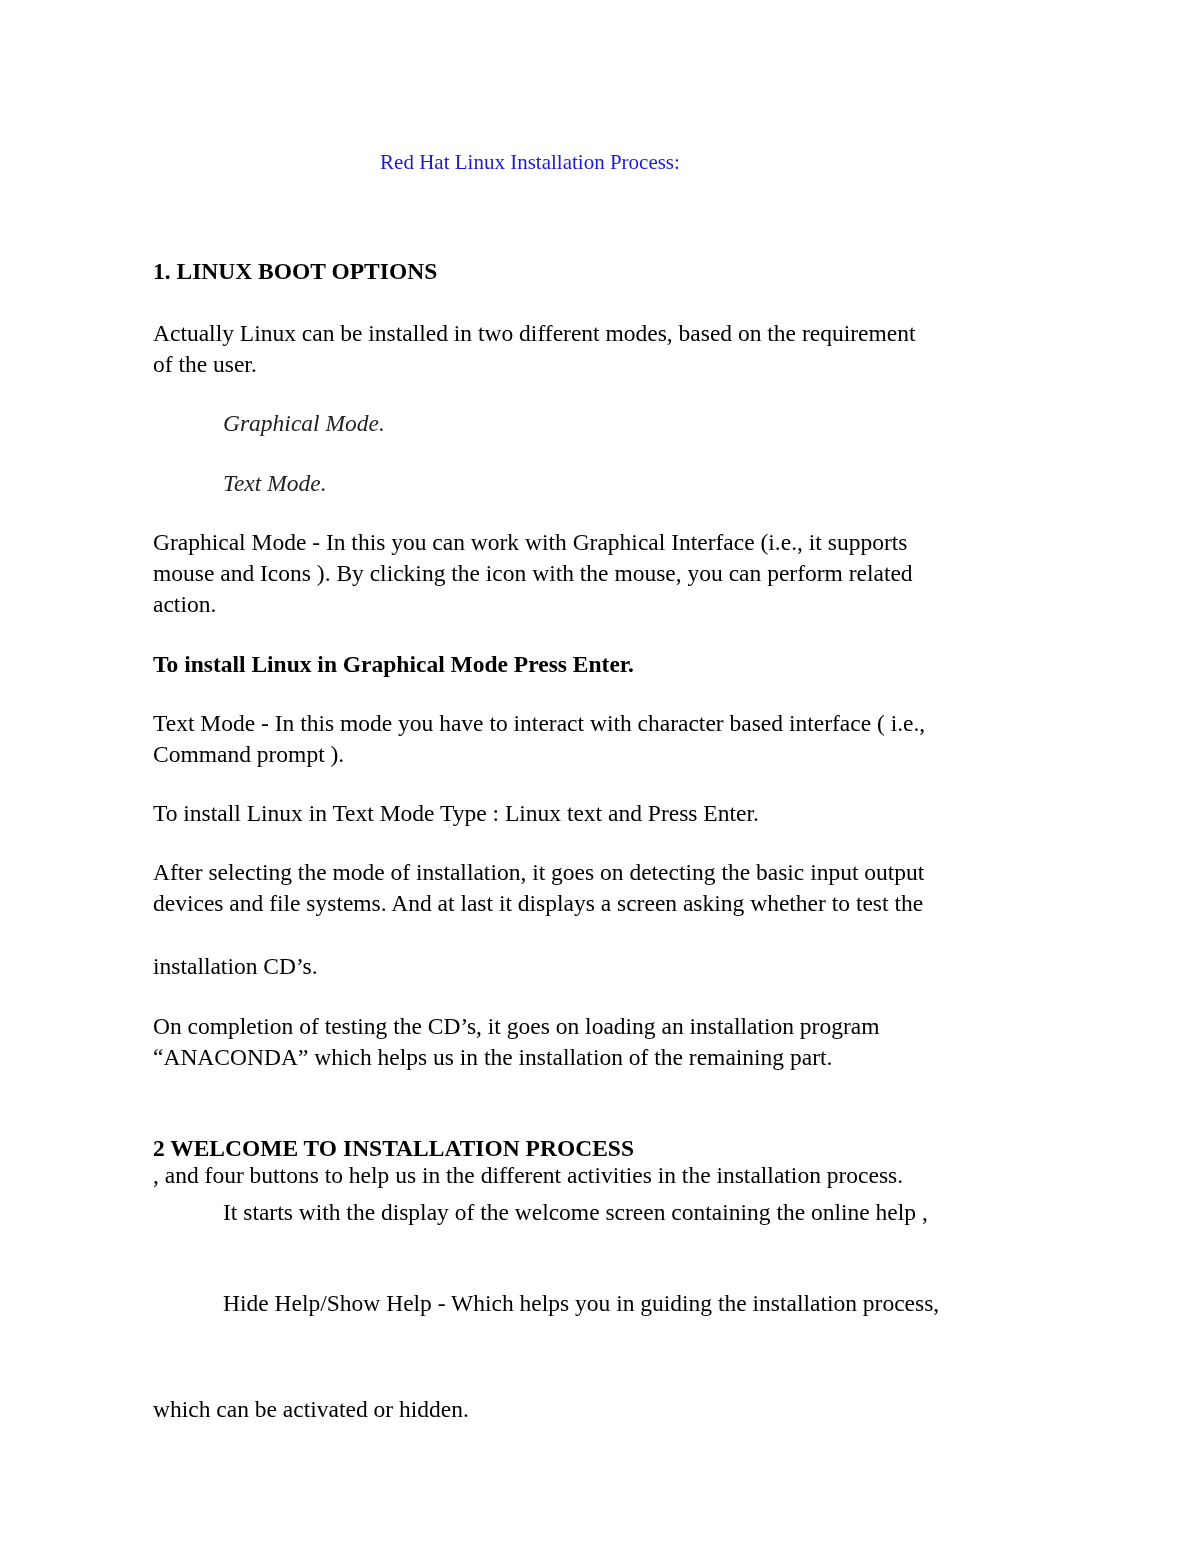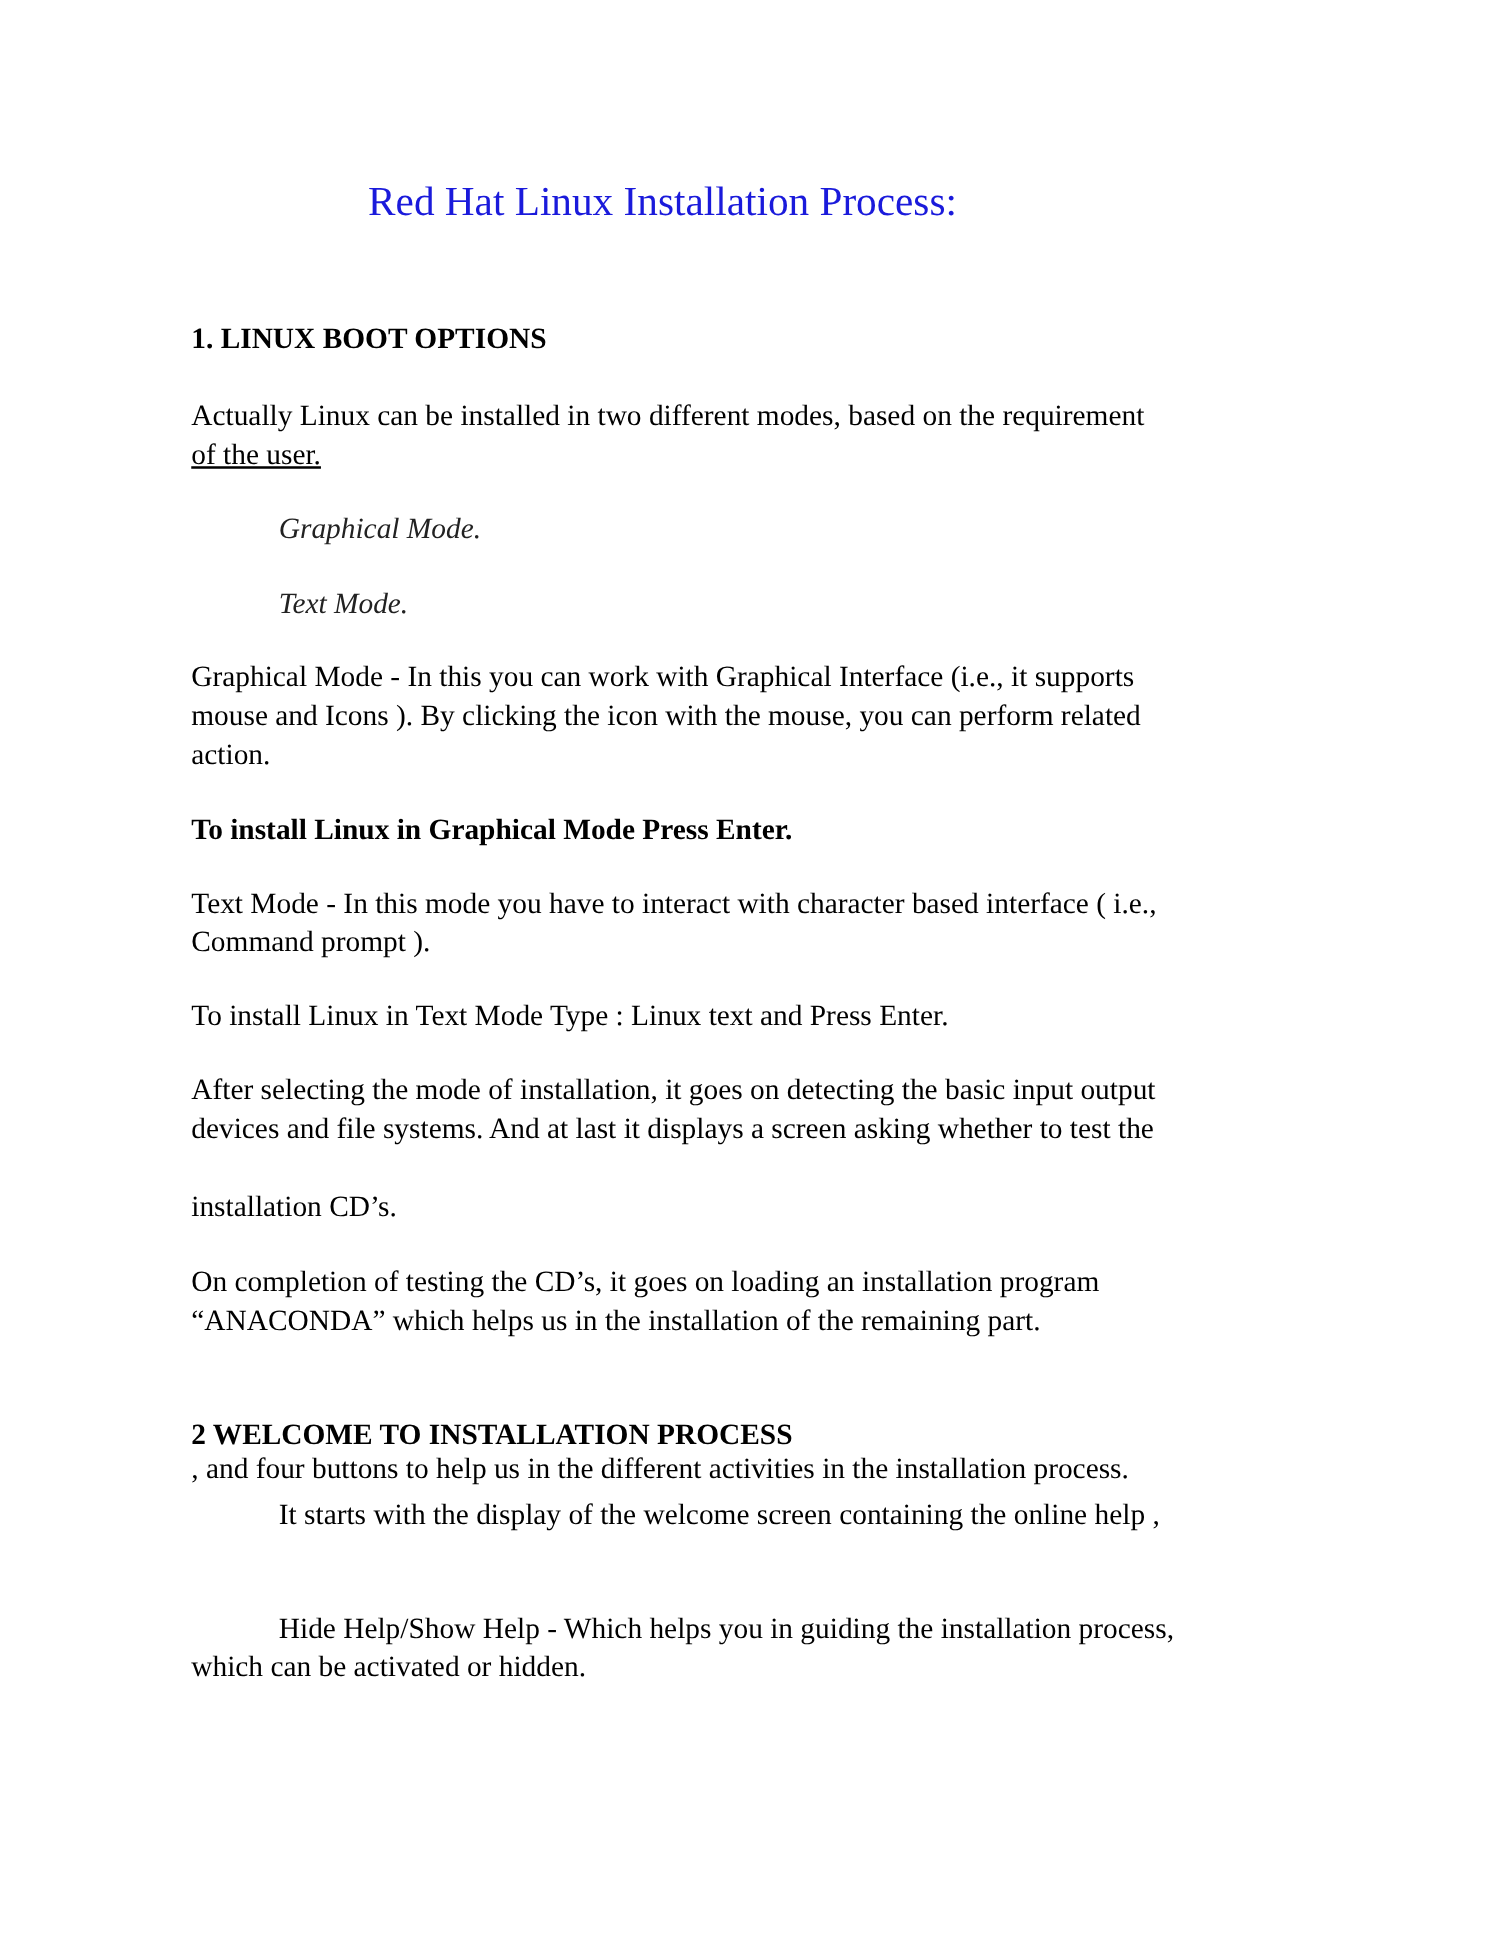--- a/index.html
+++ b/index.html
@@ -21,21 +21,21 @@
     width: 1200px;
     height: 1553px;
     background: #ffffff;
   }
   .title {
     position: absolute;
     left: 0;
     width: 1060px;
     top: 140px;
     text-align: center;
-    font-size: 33px;
+    font-size: 21px;
     line-height: 44px;
     color: #1a1adb;
     margin: 0;
     font-weight: normal;
   }
   .line {
     position: absolute;
     left: 141px;
     font-size: 23.5px;
     line-height: 31px;
@@ -56,21 +56,21 @@
 </head>
 <body>
 
 <div class="page">
 
   <h1 class="title">Red Hat Linux Installation Process:</h1>
 
   <p class="line heading" style="top:244px;">1. LINUX BOOT OPTIONS</p>
 
   <p class="line" style="top:306px;">Actually Linux can be installed in two different modes, based on the requirement</p>
-  <p class="line" style="top:337px;text-decoration:underline;">of the user.</p>
+  <p class="line" style="top:337px;">of the user.</p>
 
   <p class="line italic indent" style="top:396px;">Graphical Mode.</p>
   <p class="line italic indent" style="top:456px;">Text Mode.</p>
 
   <p class="line" style="top:515px;">Graphical Mode - In this you can work with Graphical Interface (i.e., it supports</p>
   <p class="line" style="top:546px;">mouse and Icons ). By clicking the icon with the mouse, you can perform related</p>
   <p class="line" style="top:577px;">action.</p>
 
   <p class="line" style="top:637px;font-weight:bold;">To install Linux in Graphical Mode Press Enter.</p>
 
@@ -85,15 +85,15 @@
 
   <p class="line" style="top:999px;">On completion of testing the CD’s, it goes on loading an installation program</p>
   <p class="line" style="top:1030px;">“ANACONDA” which helps us in the installation of the remaining part.</p>
 
   <p class="line heading" style="top:1121px;">2 WELCOME TO INSTALLATION PROCESS</p>
 
   <p class="line indent" style="top:1185px;">It starts with the display of the welcome screen containing the online help ,</p>
   <p class="line" style="top:1148px;">, and four buttons to help us in the different activities in the installation process.</p>
 
   <p class="line indent" style="top:1276px;">Hide Help/Show Help - Which helps you in guiding the installation process,</p>
-  <p class="line" style="top:1307px;">which can be activated or hidden.</p>
+  <p class="line" style="top:1382px;">which can be activated or hidden.</p>
 
 </div>
 
 </body></html>

